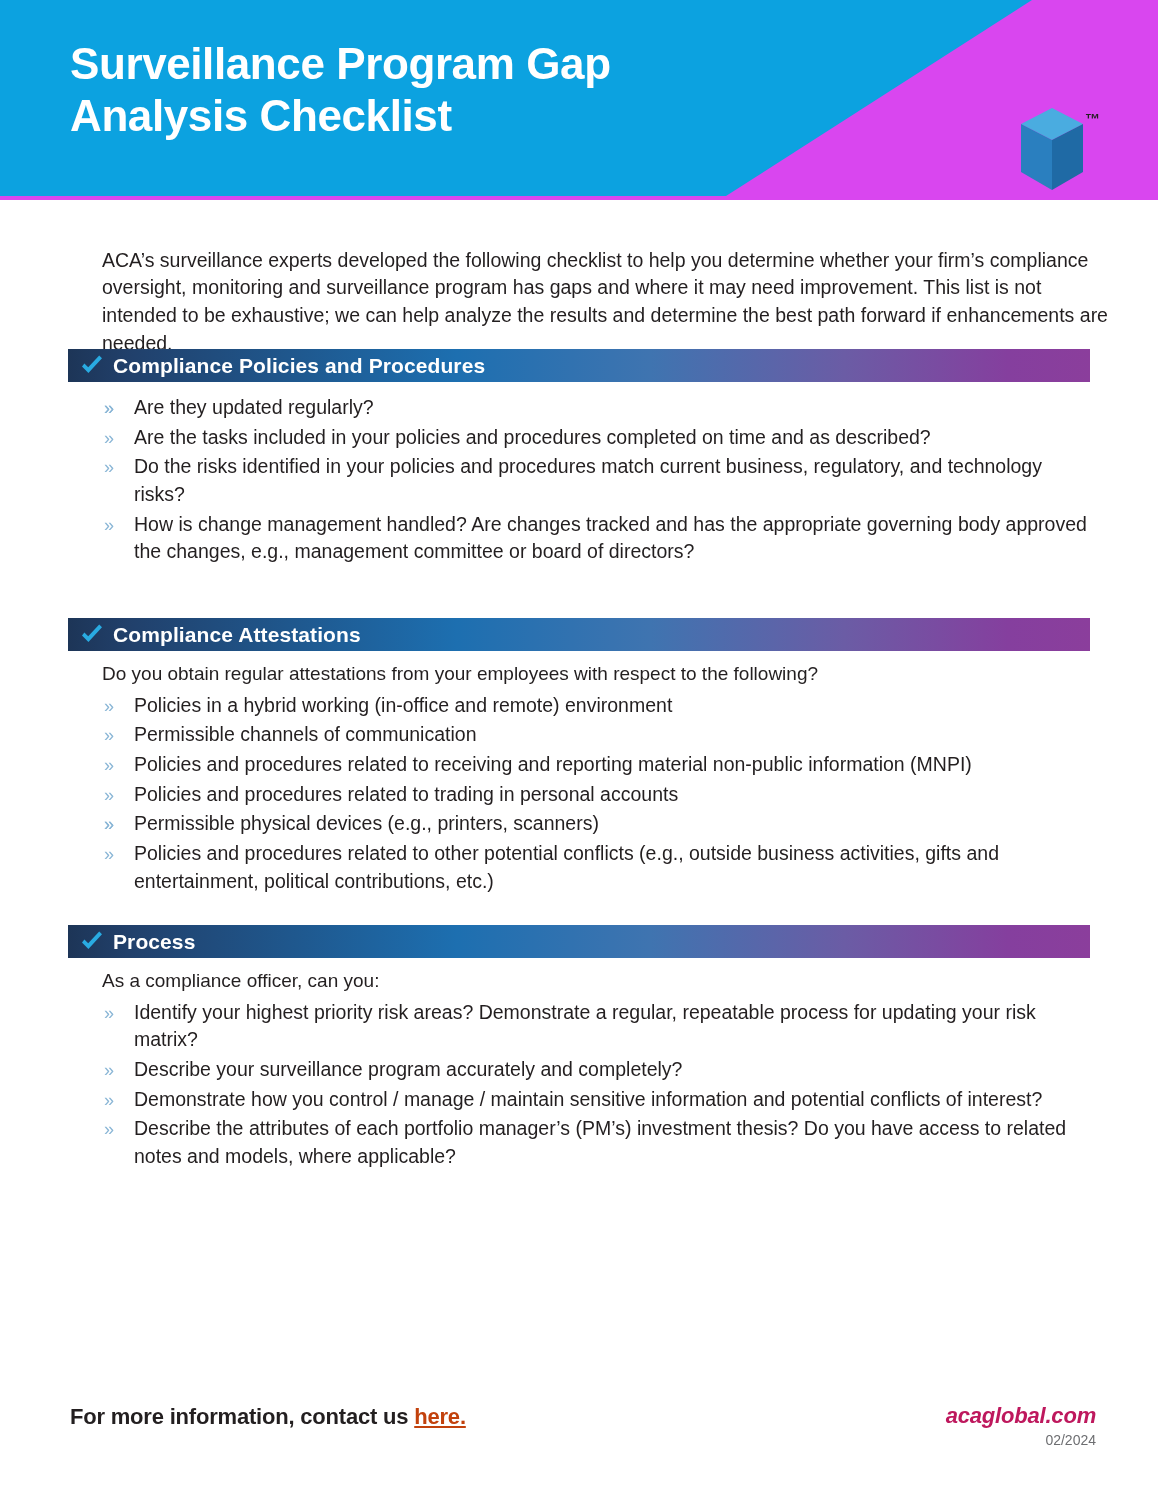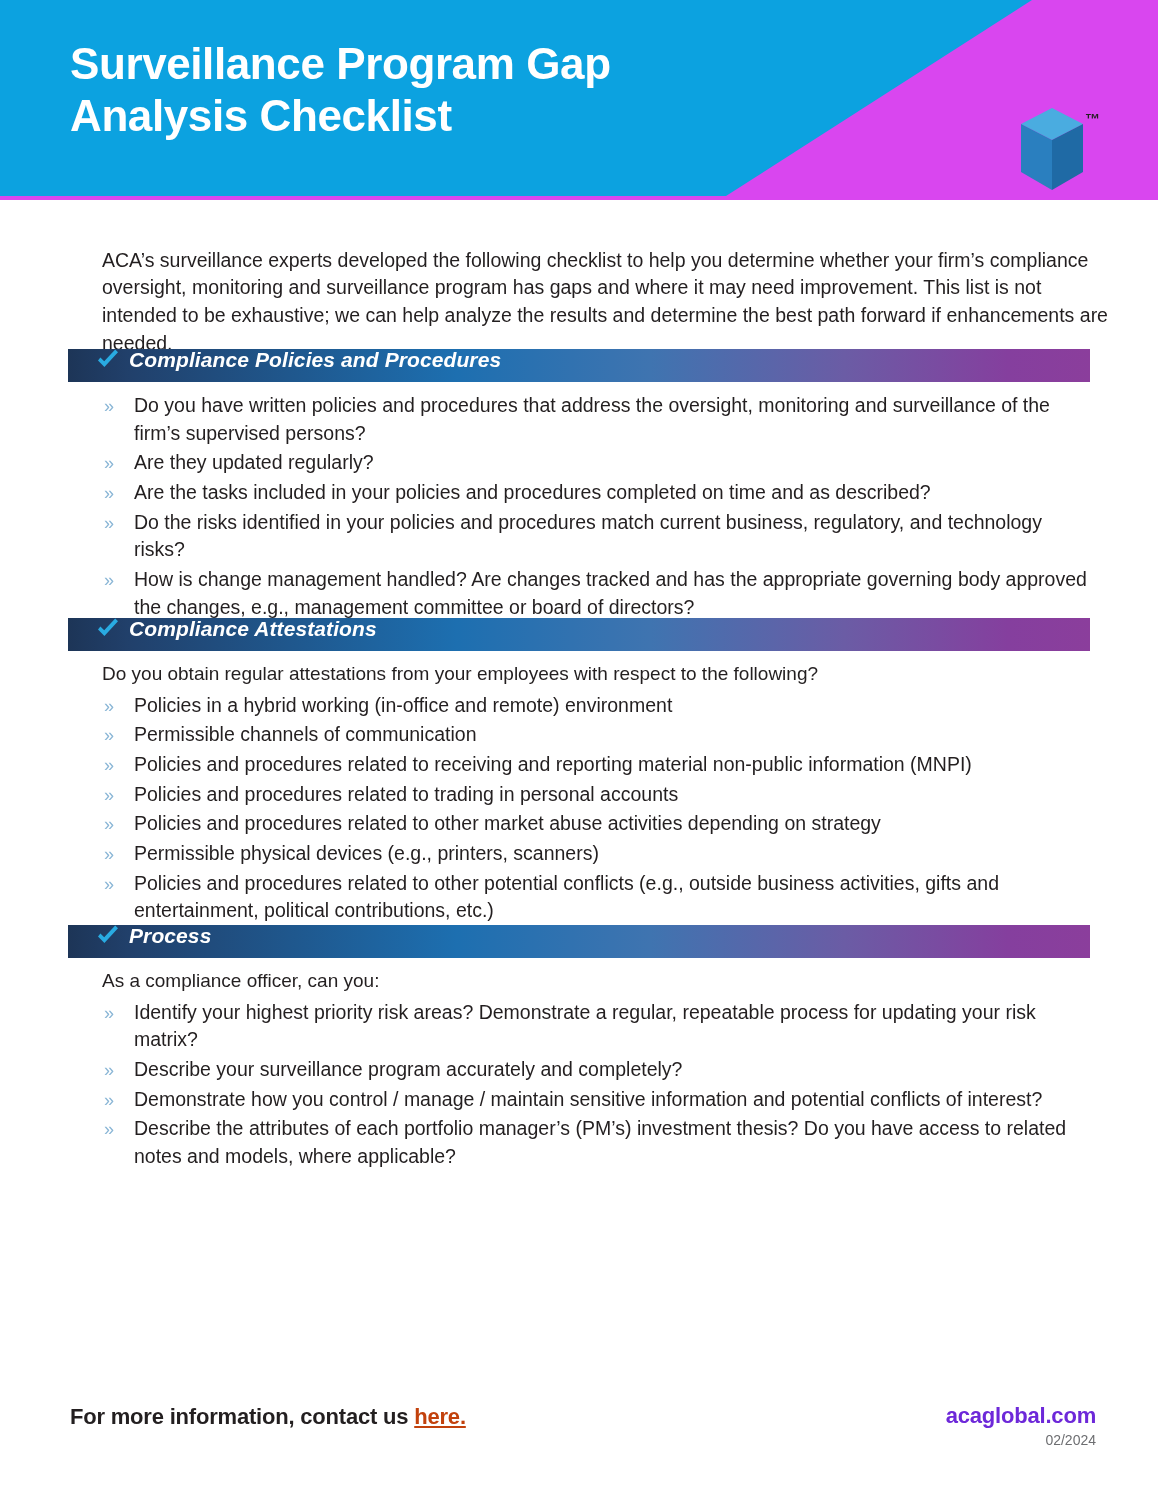--- a/index.html
+++ b/index.html
@@ -96,24 +96,23 @@
     top: 0;
     width: 1158px;
   }
   .section-bar {
     position: absolute;
     left: 68px;
     width: 1022px;
     height: 33px;
     background: linear-gradient(to right, #1d3557 0%, #21406b 6%, #1d6fb0 38%, #3f74b0 57%, #6b5ca5 76%, #853f9e 92%, #8b3e9c 100%);
     display: flex;
-    align-items: flex-start;
+    align-items: center;
     box-sizing: border-box;
-    padding-left: 28px;
-    font-style: italic;
+    padding-left: 12px;
   }
   .section-check {
     width: 24px;
     height: 22px;
     flex: 0 0 auto;
     margin-right: 9px;
     display: block;
   }
   .section-title {
     color: #ffffff;
@@ -180,23 +179,24 @@
   }
   .footer-right {
     position: absolute;
     right: 62px;
     top: 6px;
     text-align: right;
   }
   .footer-site {
     font-size: 22px;
     font-weight: bold;
-    color: #6d28d9;
+    color: #be185d;
     letter-spacing: -0.2px;
     line-height: 1.1;
+    font-style: italic;
   }
   .footer-date {
     font-size: 14px;
     color: #6d6e71;
     margin-top: 4px;
   }
 </style>
 </head>
 <body>
 
@@ -225,42 +225,42 @@
 <div class="content">
 
   <div class="section-bar" style="top:349px;">
     <svg class="section-check" viewBox="0 0 24 22" xmlns="http://www.w3.org/2000/svg">
       <path d="M2 11.5 L8.4 18 L22 3.2 L19.2 0.6 L8.2 12.2 L4.4 8.4 Z" fill="#29abe2"></path>
     </svg>
     <span class="section-title">Compliance Policies and Procedures</span>
   </div>
   <div class="section-body" style="top:392px;">
     <ul class="bullets">
-      <li><span class="chev">»</span><span>Do you have written policies and procedures that address the oversight, monitoring  and surveillance of the firm’s supervised persons?</span></li>
+      <li><span class="chev">»</span></li>
       <li><span class="chev">»</span><span>Are they updated regularly?</span></li>
       <li><span class="chev">»</span><span>Are the tasks included in your policies and procedures completed on time and as described?</span></li>
       <li><span class="chev">»</span><span>Do the risks identified in your policies and procedures match current business, regulatory, and technology risks?</span></li>
       <li><span class="chev">»</span><span>How is change management handled? Are changes tracked and has the appropriate governing body approved the changes, e.g., management committee or board of directors?</span></li>
     </ul>
   </div>
 
   <div class="section-bar" style="top:618px;">
     <svg class="section-check" viewBox="0 0 24 22" xmlns="http://www.w3.org/2000/svg">
       <path d="M2 11.5 L8.4 18 L22 3.2 L19.2 0.6 L8.2 12.2 L4.4 8.4 Z" fill="#29abe2"></path>
     </svg>
     <span class="section-title">Compliance Attestations</span>
   </div>
   <div class="section-body" style="top:661px;">
     <p class="lead">Do you obtain regular attestations from your employees with respect to the following?</p>
     <ul class="bullets">
       <li><span class="chev">»</span><span>Policies in a hybrid working (in-office and remote) environment</span></li>
       <li><span class="chev">»</span><span>Permissible channels of communication</span></li>
       <li><span class="chev">»</span><span>Policies and procedures related to receiving and reporting material non-public information (MNPI)</span></li>
       <li><span class="chev">»</span><span>Policies and procedures related to trading in personal accounts</span></li>
-      <li><span class="chev">»</span><span>Policies and procedures related to other market abuse activities depending on strategy</span></li>
+      <li><span class="chev">»</span></li>
       <li><span class="chev">»</span><span>Permissible physical devices (e.g., printers, scanners)</span></li>
       <li><span class="chev">»</span><span>Policies and procedures related to other potential conflicts (e.g., outside business activities, gifts and entertainment, political contributions, etc.)</span></li>
     </ul>
   </div>
 
   <div class="section-bar" style="top:925px;">
     <svg class="section-check" viewBox="0 0 24 22" xmlns="http://www.w3.org/2000/svg">
       <path d="M2 11.5 L8.4 18 L22 3.2 L19.2 0.6 L8.2 12.2 L4.4 8.4 Z" fill="#29abe2"></path>
     </svg>
     <span class="section-title">Process</span>

